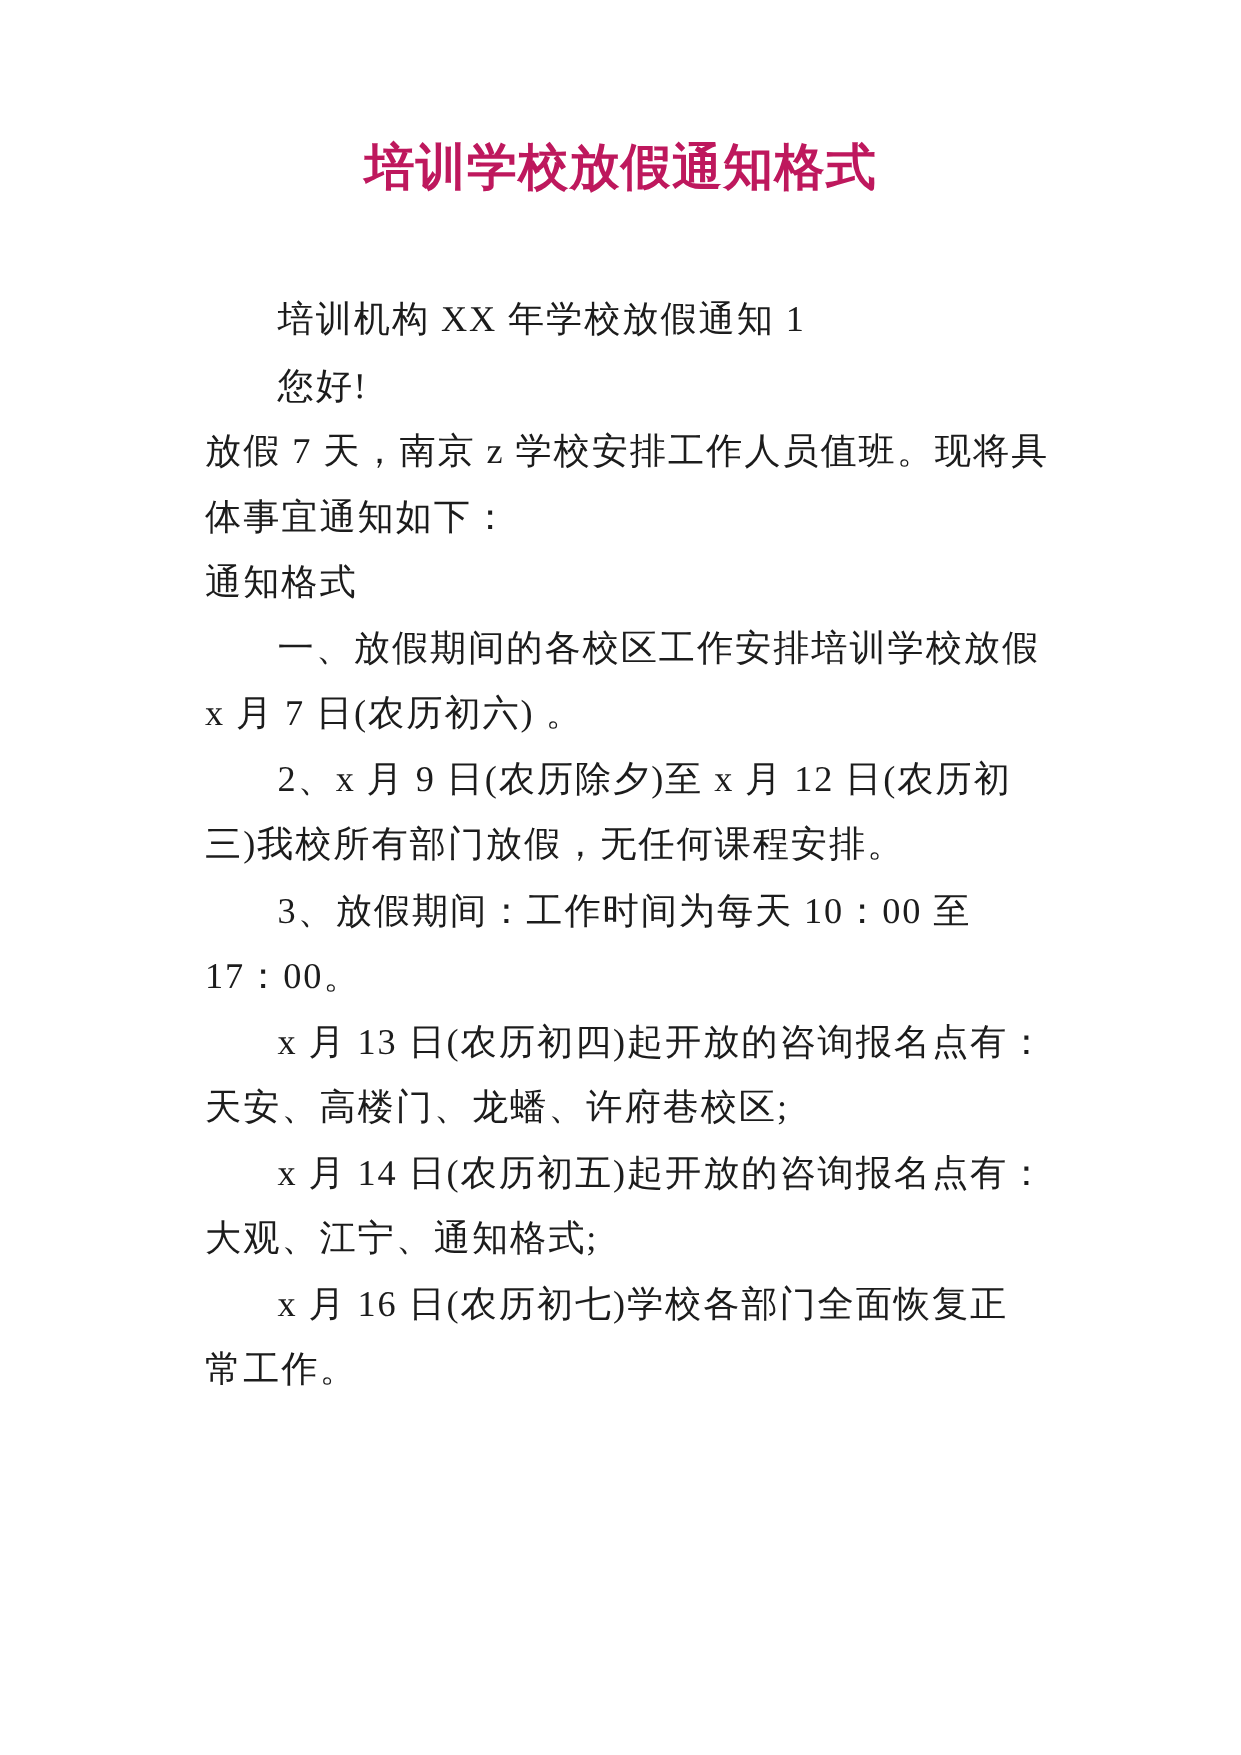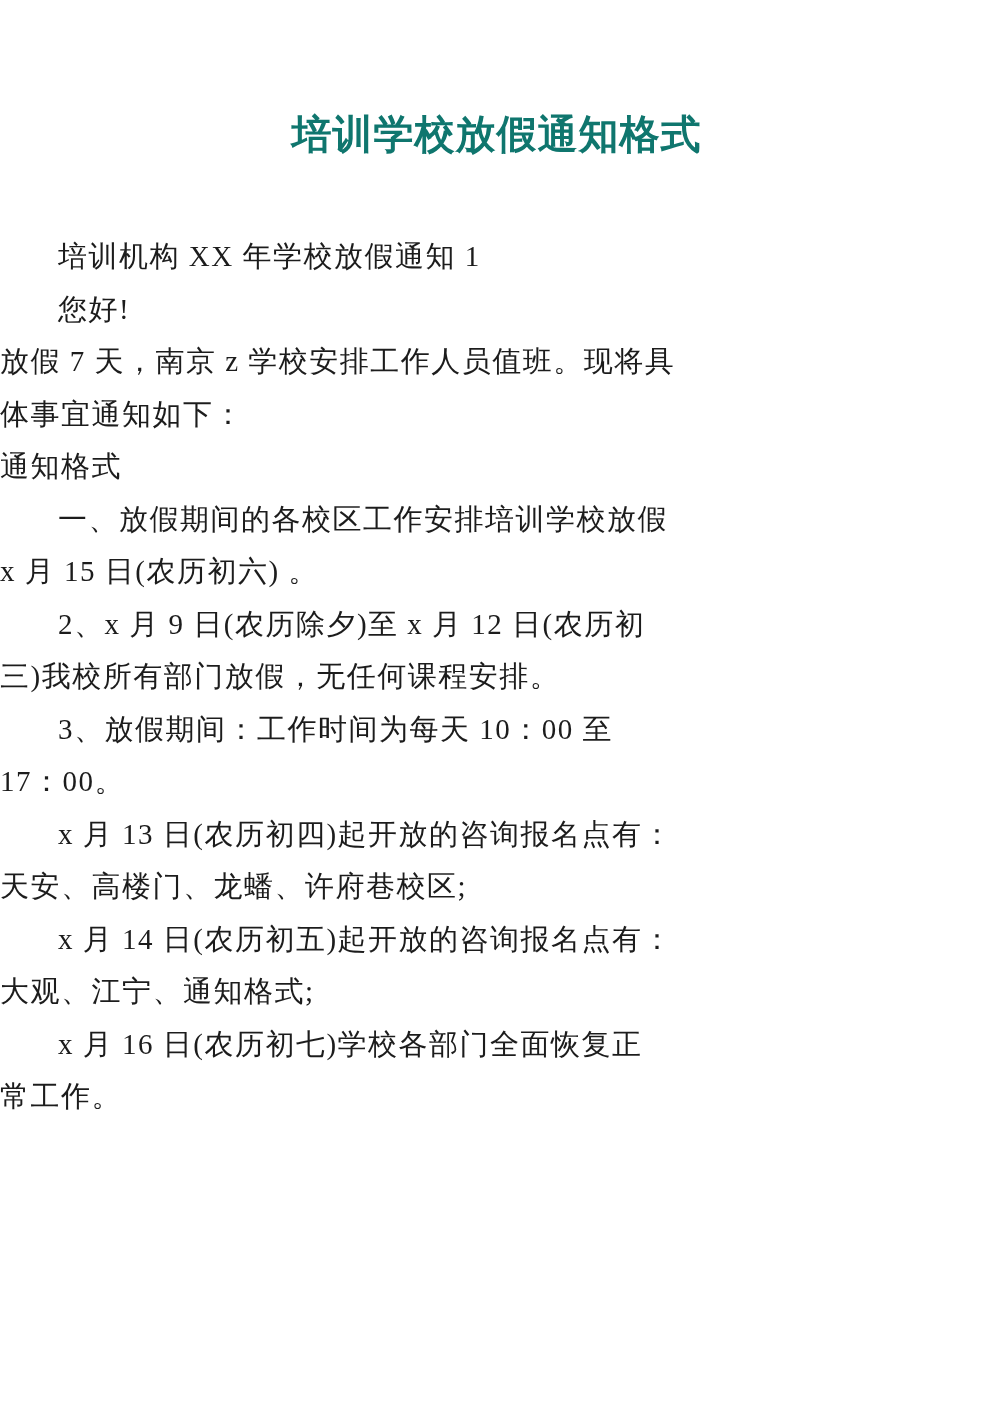--- a/index.html
+++ b/index.html
@@ -21,25 +21,26 @@
     }
     .title {
       margin: 0;
       padding-top: 104px;
       width: 100%;
       text-align: center;
       font-family: "Liberation Sans", "DejaVu Sans", sans-serif;
       font-weight: bold;
       font-size: 40px;
       line-height: 60px;
-      color: #0f766e;
+      color: #be185d;
       letter-spacing: 1px;
     }
     .content {
       margin-top: 66px;
+      margin-left: 164px;
       width: 706px;
     }
     .line {
       font-family: "Liberation Serif", "DejaVu Serif", serif;
       font-size: 29px;
       line-height: 52.5px;
       height: 52.5px;
       color: #1c1c1c;
       letter-spacing: 1.5px;
       white-space: nowrap;
@@ -54,21 +55,21 @@
 
 <div class="doc">
   <h1 class="title">培训学校放假通知格式</h1>
   <div class="content">
       <div class="line indent">培训机构 XX 年学校放假通知 1</div>
       <div class="line indent">您好!</div>
       <div class="line">放假 7 天，南京 z 学校安排工作人员值班。现将具</div>
       <div class="line">体事宜通知如下：</div>
       <div class="line">通知格式</div>
       <div class="line indent">一、放假期间的各校区工作安排培训学校放假</div>
-      <div class="line">x 月 15 日(农历初六) 。</div>
+      <div class="line">x 月 7 日(农历初六) 。</div>
       <div class="line indent">2、x 月 9 日(农历除夕)至 x 月 12 日(农历初</div>
       <div class="line">三)我校所有部门放假，无任何课程安排。</div>
       <div class="line indent">3、放假期间：工作时间为每天 10：00 至</div>
       <div class="line">17：00。</div>
       <div class="line indent">x 月 13 日(农历初四)起开放的咨询报名点有：</div>
       <div class="line">天安、高楼门、龙蟠、许府巷校区;</div>
       <div class="line indent">x 月 14 日(农历初五)起开放的咨询报名点有：</div>
       <div class="line">大观、江宁、通知格式;</div>
       <div class="line indent">x 月 16 日(农历初七)学校各部门全面恢复正</div>
       <div class="line">常工作。</div>

